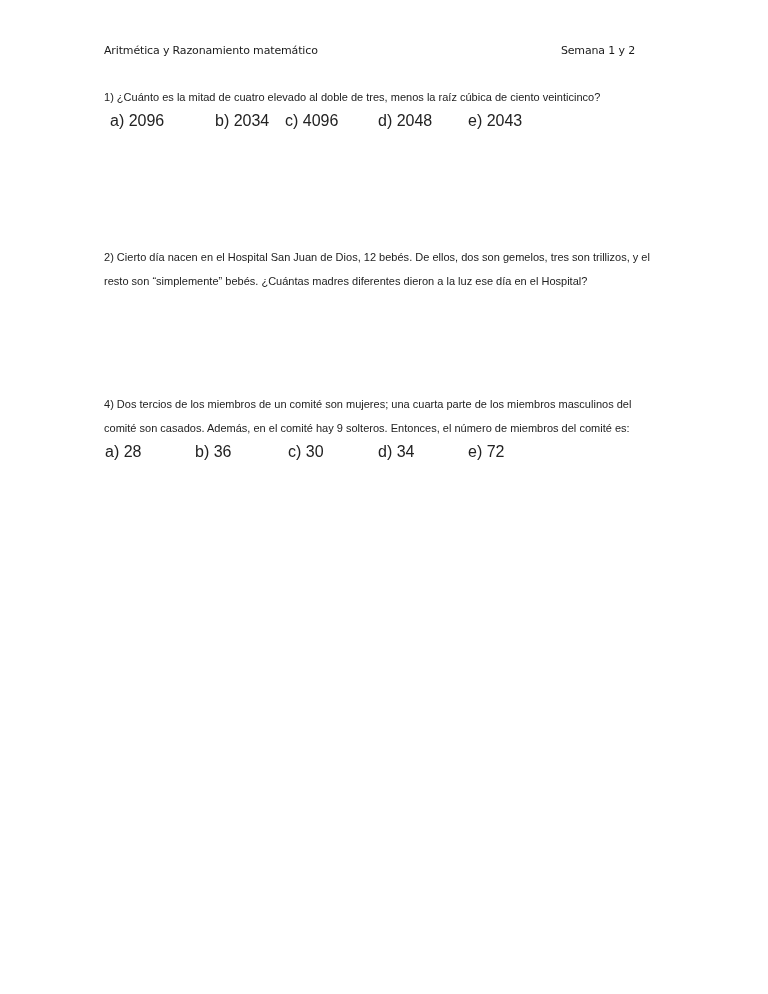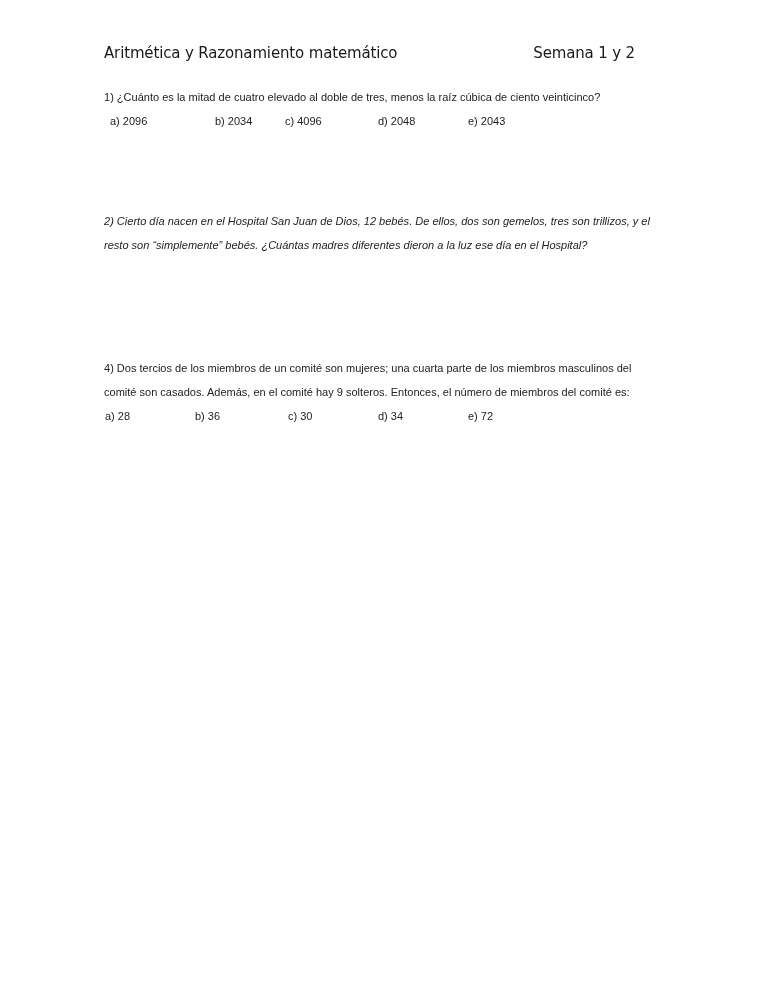--- a/index.html
+++ b/index.html
@@ -27,21 +27,21 @@
   
   .doc-header {
     position: absolute;
     left: 104px;
     top: 44px;
     width: 551px;
     display: flex;
     justify-content: space-between;
     align-items: baseline;
     font-family: "DejaVu Sans", sans-serif;
-    font-size: 15px;
+    font-size: 11px;
     letter-spacing: -0.15px;
     color: #1a1a1a;
     white-space: nowrap;
   }
   .doc-header .header-right {
     position: relative;
     left: -20px;
   }
 
   
@@ -49,40 +49,40 @@
     position: absolute;
     left: 104px;
     top: 85px;
     width: 556px;
   }
 
   .question-block {
     margin-bottom: 0;
   }
   .question-block.q1 { margin-top: 0px; }
-  .question-block.q2 { margin-top: 76px; font-style: italic; }
+  .question-block.q2 { margin-top: 112px; }
   .question-block.q3 { margin-top: 99px; }
   .question-block.q4 { margin-top: 99px; }
 
   .question-text {
     font-family: "Liberation Sans", sans-serif;
     font-size: 11px;
     line-height: 24.1px;
     color: #222222;
     text-align: left;
     margin: 0;
     letter-spacing: 0.01px;
   }
 
   .options-row {
     position: relative;
     height: 24px;
     line-height: 24px;
     font-family: "Liberation Sans", sans-serif;
-    font-size: 11px;
+    font-size: 16px;
     color: #222222;
     white-space: nowrap;
   }
   .options-row .opt {
     position: absolute;
     top: 0;
     display: inline-block;
   }
   
   .options-row .opt-0 { left: 1px; }

